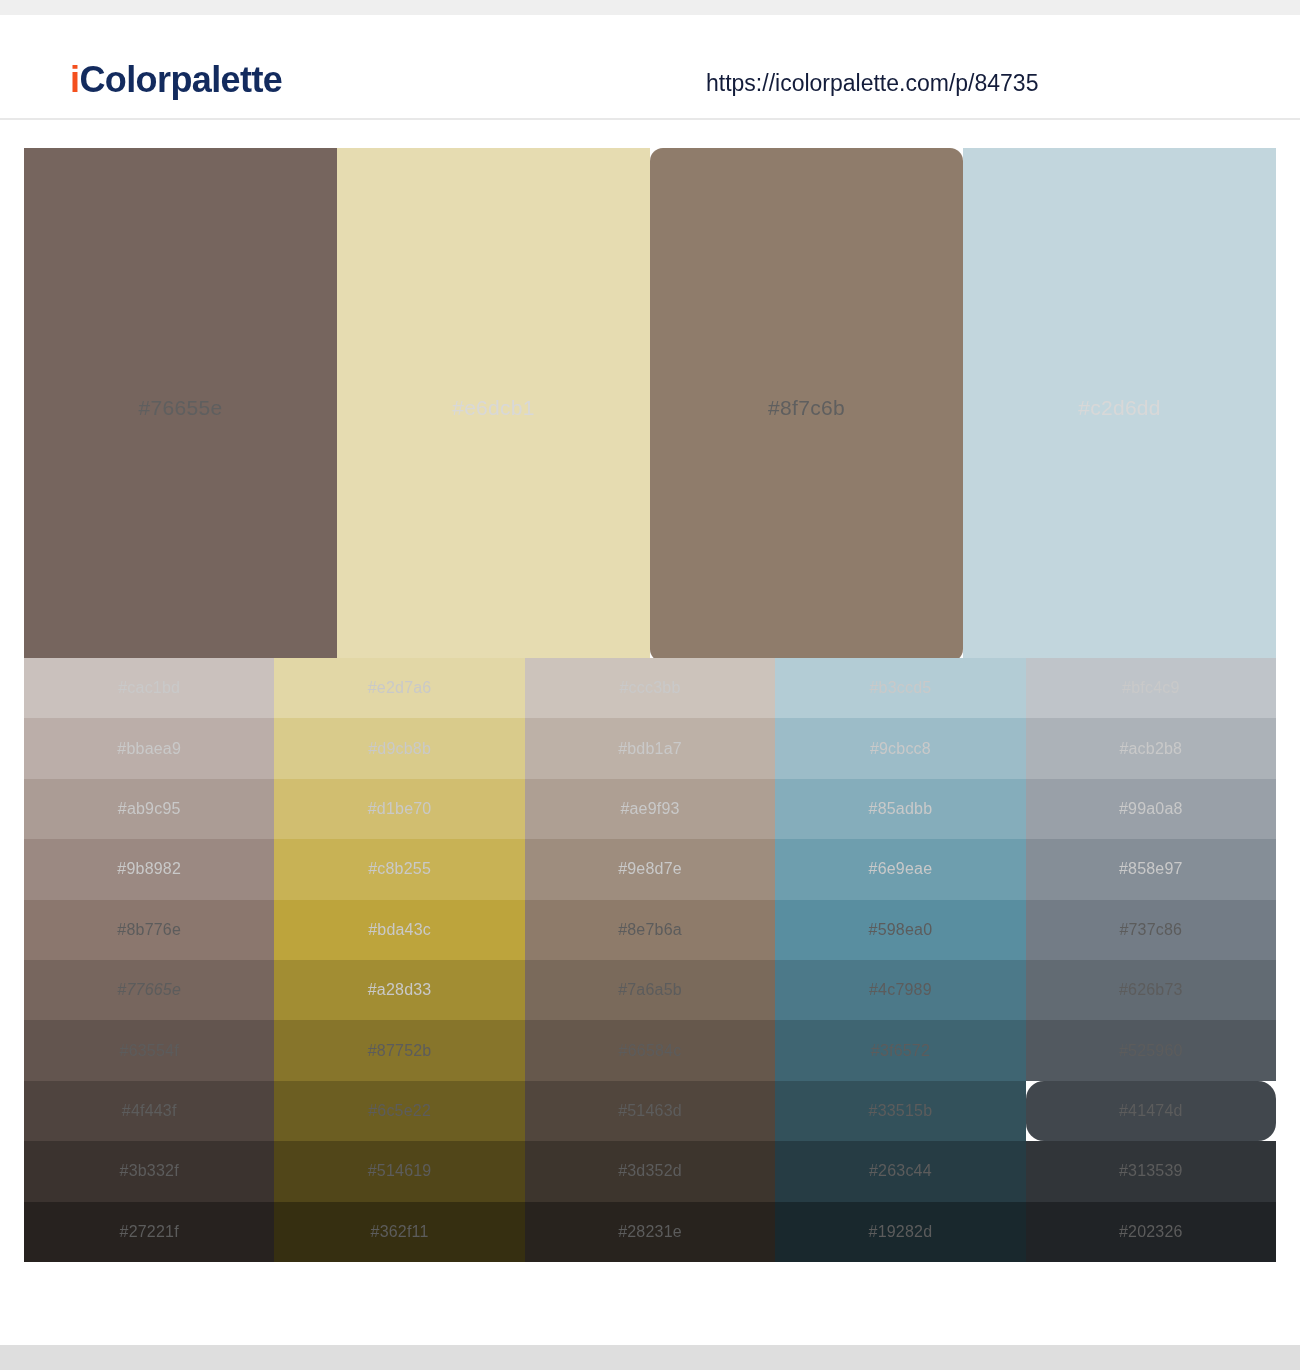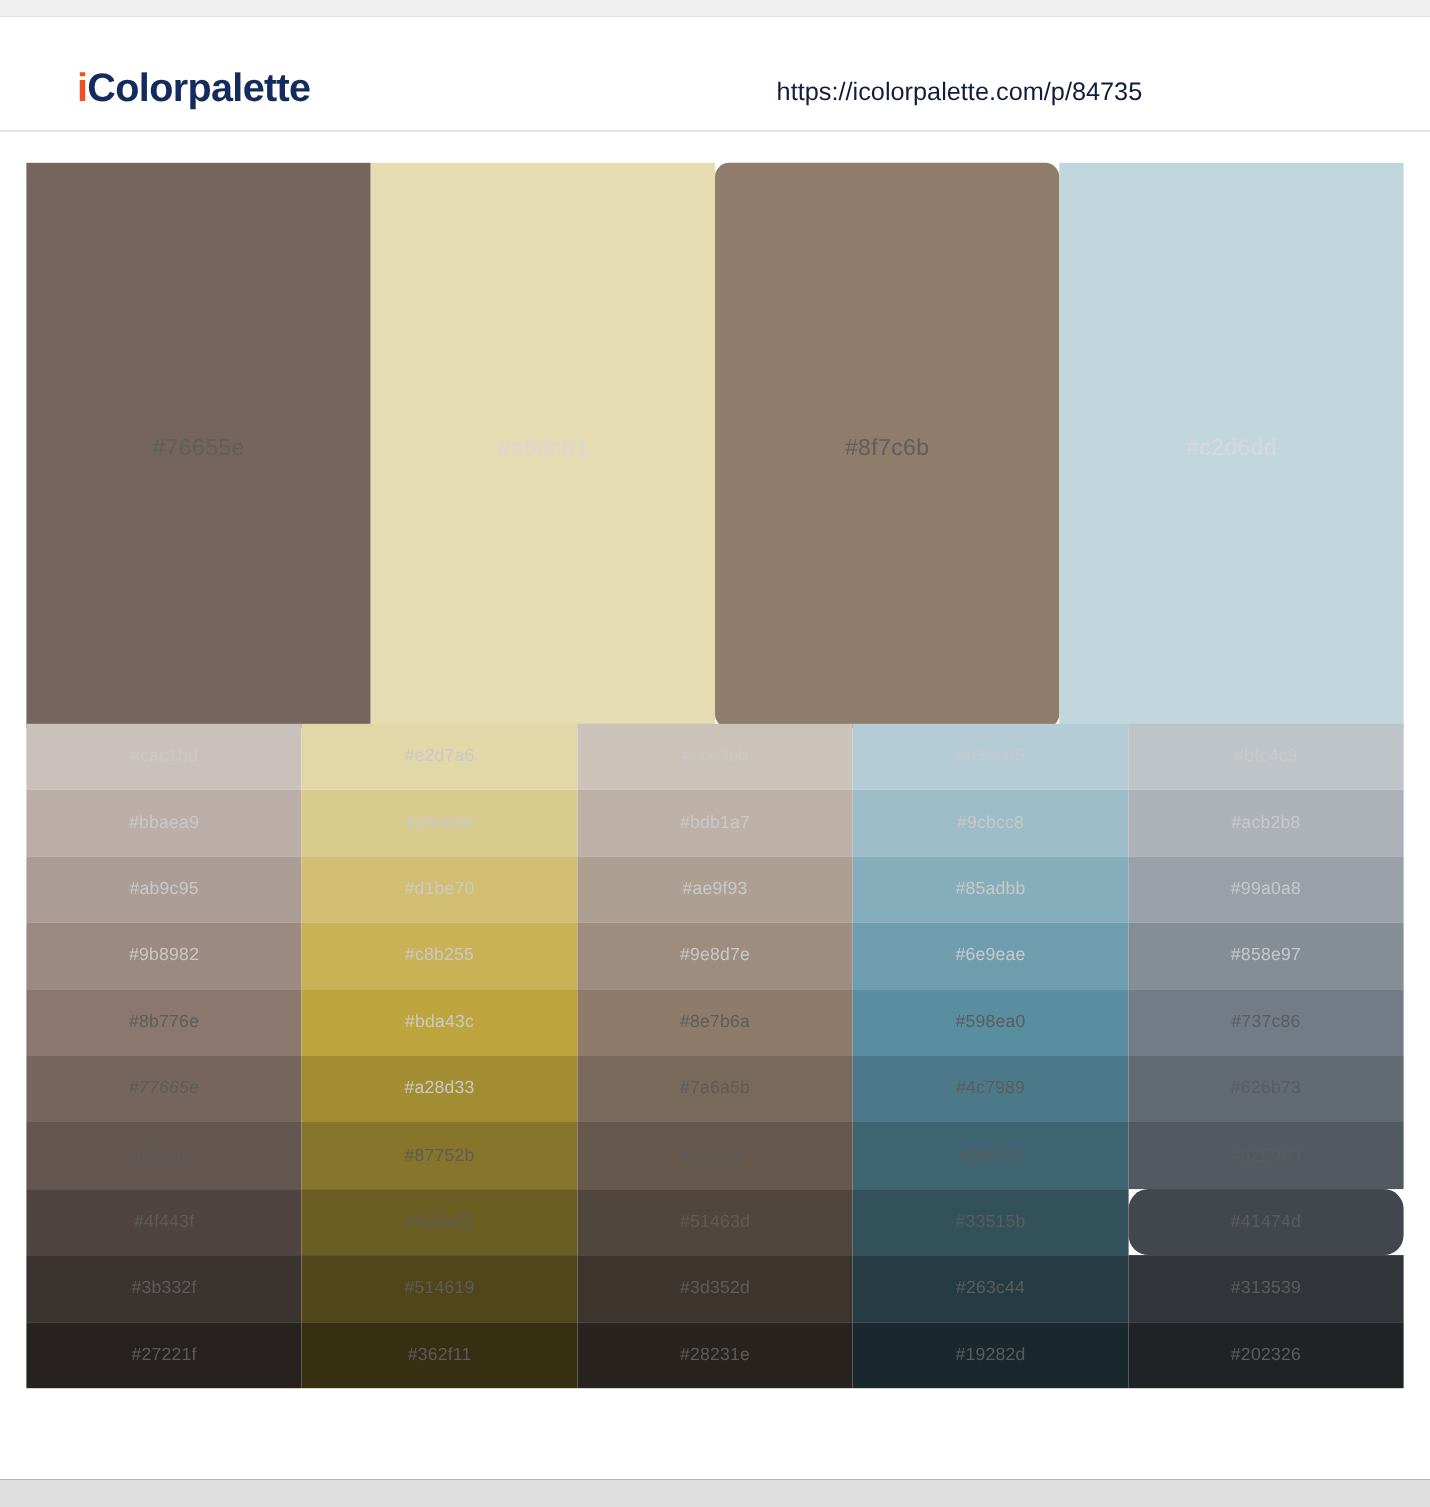--- a/index.html
+++ b/index.html
@@ -8,21 +8,21 @@
     width: 1300px;
     height: 1370px;
     background: #e0e0e0;
     font-family: "Liberation Sans", sans-serif;
   }
 
   .page {
     position: relative;
     width: 1300px;
     height: 1370px;
-    background: #0f172a;
+    background: #fca5a5;
     overflow: hidden;
   }
 
   
   .top-strip {
     position: absolute;
     top: 0; left: 0;
     width: 1300px;
     height: 15px;
     background: #efefef;

